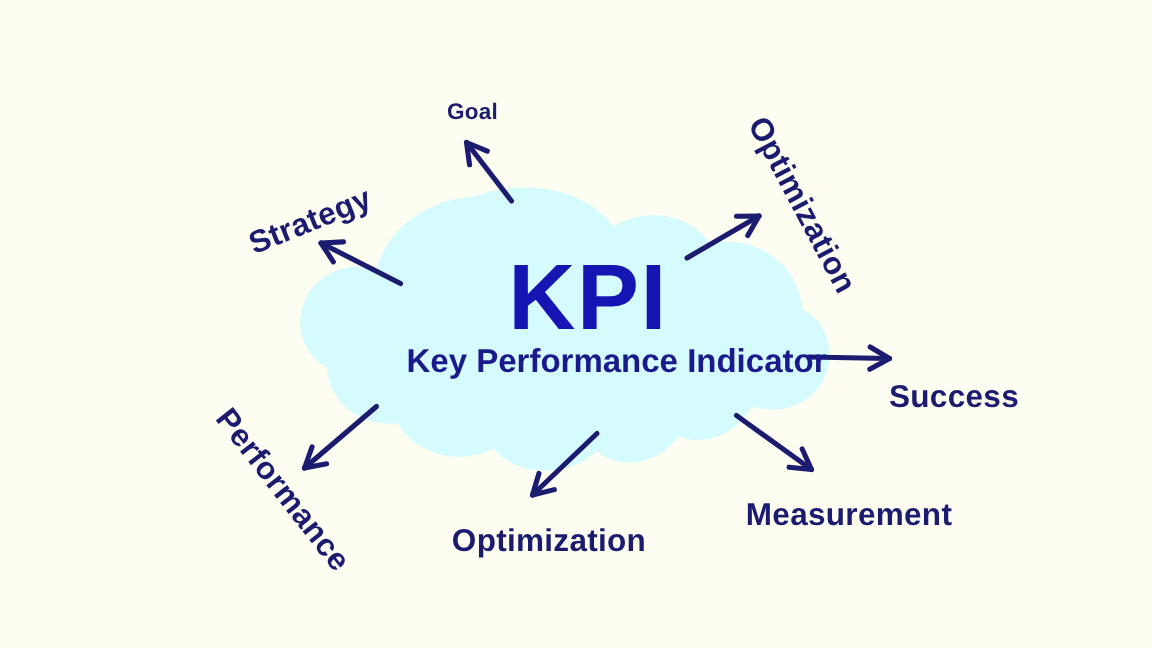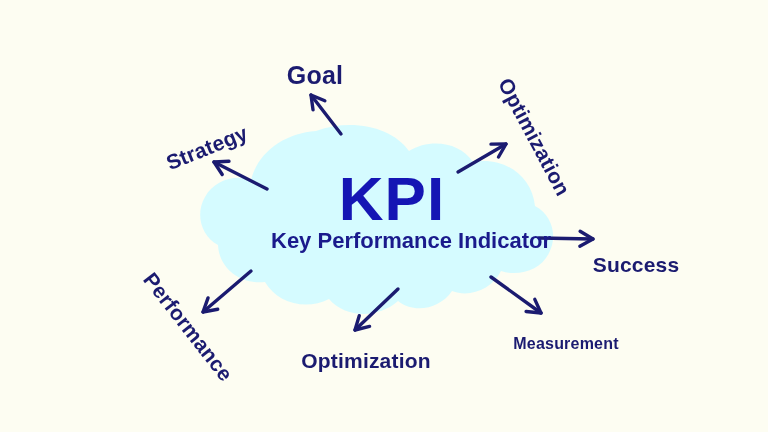--- a/index.html
+++ b/index.html
@@ -106,22 +106,22 @@
           <line x1="267" y1="189" x2="214" y2="162"></line>
           <path d="M 228.98211805100584,161.2677850686272 L 214,162 L 222.21571690573862,174.54997990933694"></path>
         </g>
       </g>
   </svg>
 
   <div class="center-title" id="kpi-main" style="left:16px; right:0; top:168px;">KPI</div>
   <div class="center-title" id="kpi-sub" style="left:14px; right:0; top:230px;margin-left:40px;">Key Performance Indicator</div>
 
   <div id="label-layer">
-      <div class="label" style="font-size: 25px; left: 315px; top: 75px; transform: translate(-50%, -50%) rotate(0deg);">Goal</div>
+      <div class="label" style="font-size: 15px; left: 315px; top: 75px; transform: translate(-50%, -50%) rotate(0deg);">Goal</div>
       <div class="label" style="font-size: 21px; left: 534px; top: 137px; transform: translate(-50%, -50%) rotate(62deg);">Optimization</div>
       <div class="label" style="font-size: 21px; left: 636px; top: 243px; transform: translate(-50%, -50%) rotate(0deg); margin-top: 22px;">Success</div>
-      <div class="label" style="font-size: 16px; left: 566px; top: 344px; transform: translate(-50%, -50%) rotate(0deg);">Measurement</div>
+      <div class="label" style="font-size: 21px; left: 566px; top: 344px; transform: translate(-50%, -50%) rotate(0deg);">Measurement</div>
       <div class="label" style="font-size: 21px; left: 366px; top: 361px; transform: translate(-50%, -50%) rotate(0deg);">Optimization</div>
       <div class="label" style="font-size: 21px; left: 188px; top: 327px; transform: translate(-50%, -50%) rotate(52deg);">Performance</div>
       <div class="label" style="font-size: 21px; left: 207px; top: 148px; transform: translate(-50%, -50%) rotate(-22deg);">Strategy</div>
     </div>
 
 </div>
 
 </body></html>

